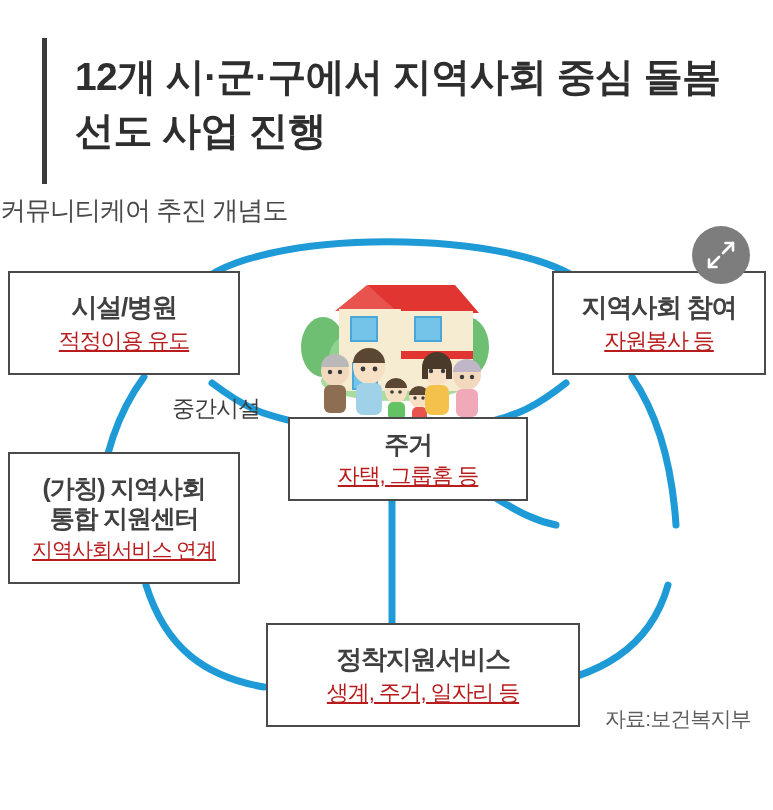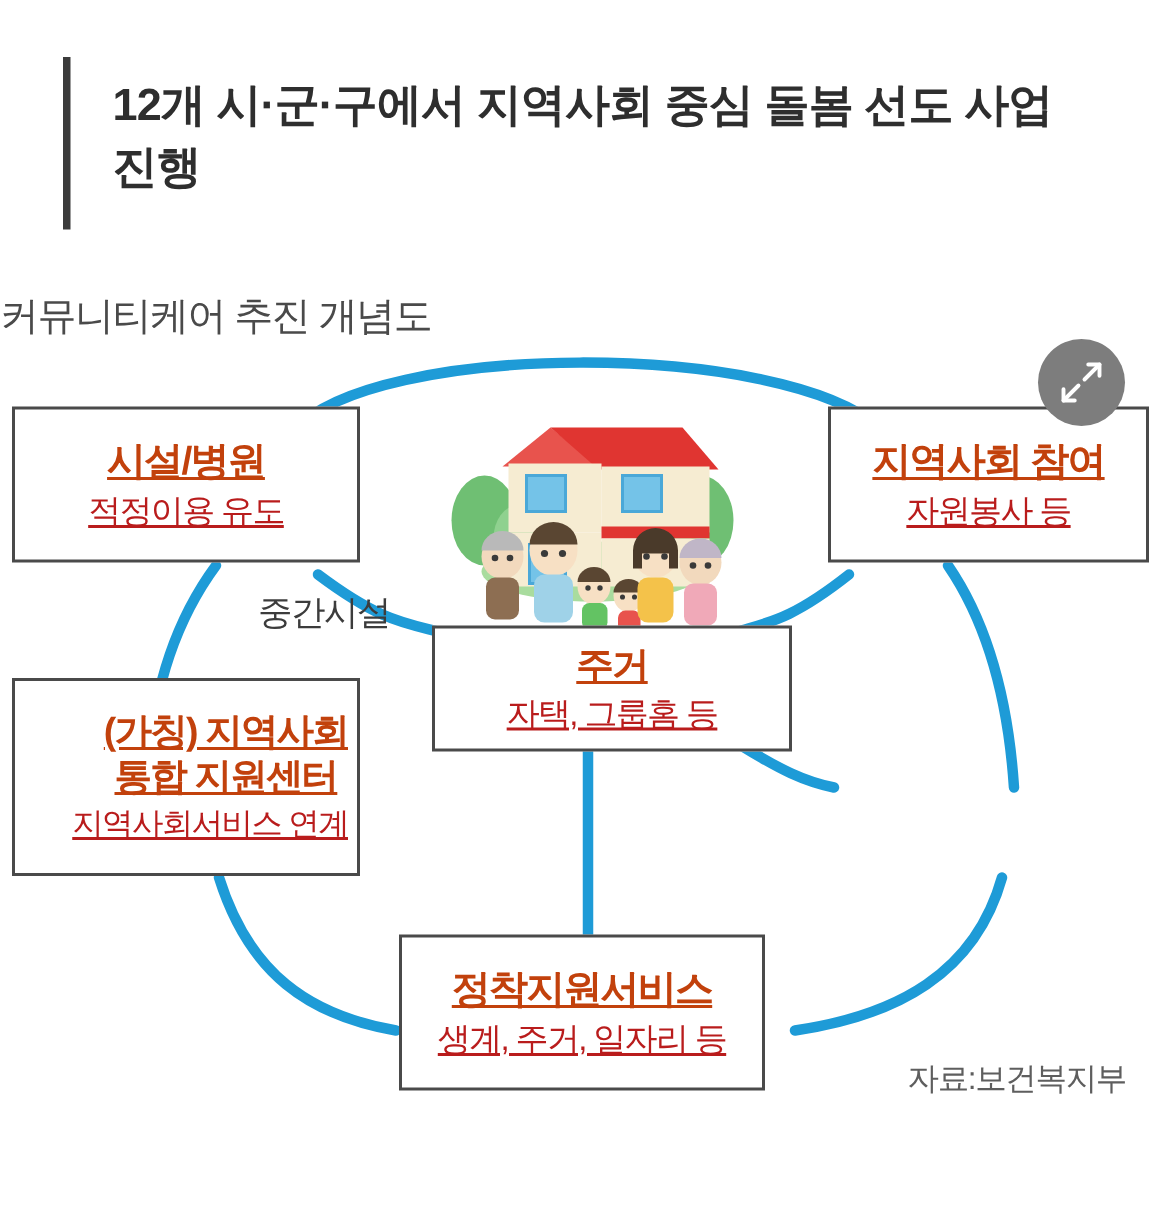--- a/index.html
+++ b/index.html
@@ -27,21 +27,21 @@
     align-items: stretch;
   }
   .headline-bar {
     width: 5px;
     min-height: 98px;
     background: #3b3b3b;
     flex: 0 0 auto;
   }
   .headline-text {
     margin-left: 28px;
-    font-size: 30px;
+    font-size: 39px;
     font-weight: bold;
     line-height: 1.38;
     letter-spacing: -0.6px;
     color: #2e2e2e;
     word-break: keep-all;
     margin-top: 12px;
   }
 
   
   .fig-caption {
@@ -78,44 +78,43 @@
     background: #ffffff;
     border: 2.5px solid #4a4a4a;
     display: flex;
     flex-direction: column;
     align-items: center;
     justify-content: center;
     text-align: center;
     padding: 4px 6px;
   }
   .box .b-title {
-    color: #c2410c;
+    color: #404040;
     font-weight: bold;
     font-size: 25px;
     letter-spacing: -1.2px;
     line-height: 1.22;
     white-space: pre-line;
-    text-decoration: underline;
   }
   .box .b-sub {
     color: #b91c1c;
     font-size: 22px;
     letter-spacing: -1.1px;
     line-height: 1.24;
     margin-top: 3px;
     white-space: pre-line;
     text-decoration: underline;
   }
 
   #box-facility  { left: 8px;   top: 46px;  width: 232px; height: 104px; }
   #box-community { left: 552px; top: 46px;  width: 214px; height: 104px; }
-  #box-center    { left: 8px;   top: 227px; width: 232px; height: 132px; align-items: flex-end; }
+  #box-center    { left: 8px;   top: 227px; width: 232px; height: 132px; }
   #box-homecare  { left: 552px; top: 227px; width: 214px; height: 132px; }
   #box-housing   { left: 288px; top: 192px; width: 240px; height: 84px; text-align: right;  }
-  #box-settle    { left: 266px; top: 398px; width: 244px; height: 104px; }
+  #box-settle    { left: 266px; top: 398px; width: 314px; height: 104px; }
 
   #box-facility  .b-title,
   #box-community .b-title { font-size: 26px; }
   #box-housing   .b-title { font-size: 25px; }
   #box-settle    .b-title { font-size: 26px; }
   #box-center    .b-title { font-size: 25px; }
   #box-center    .b-sub   { font-size: 21px; }
   #box-homecare  .b-sub   { font-size: 21px; }
 
   

